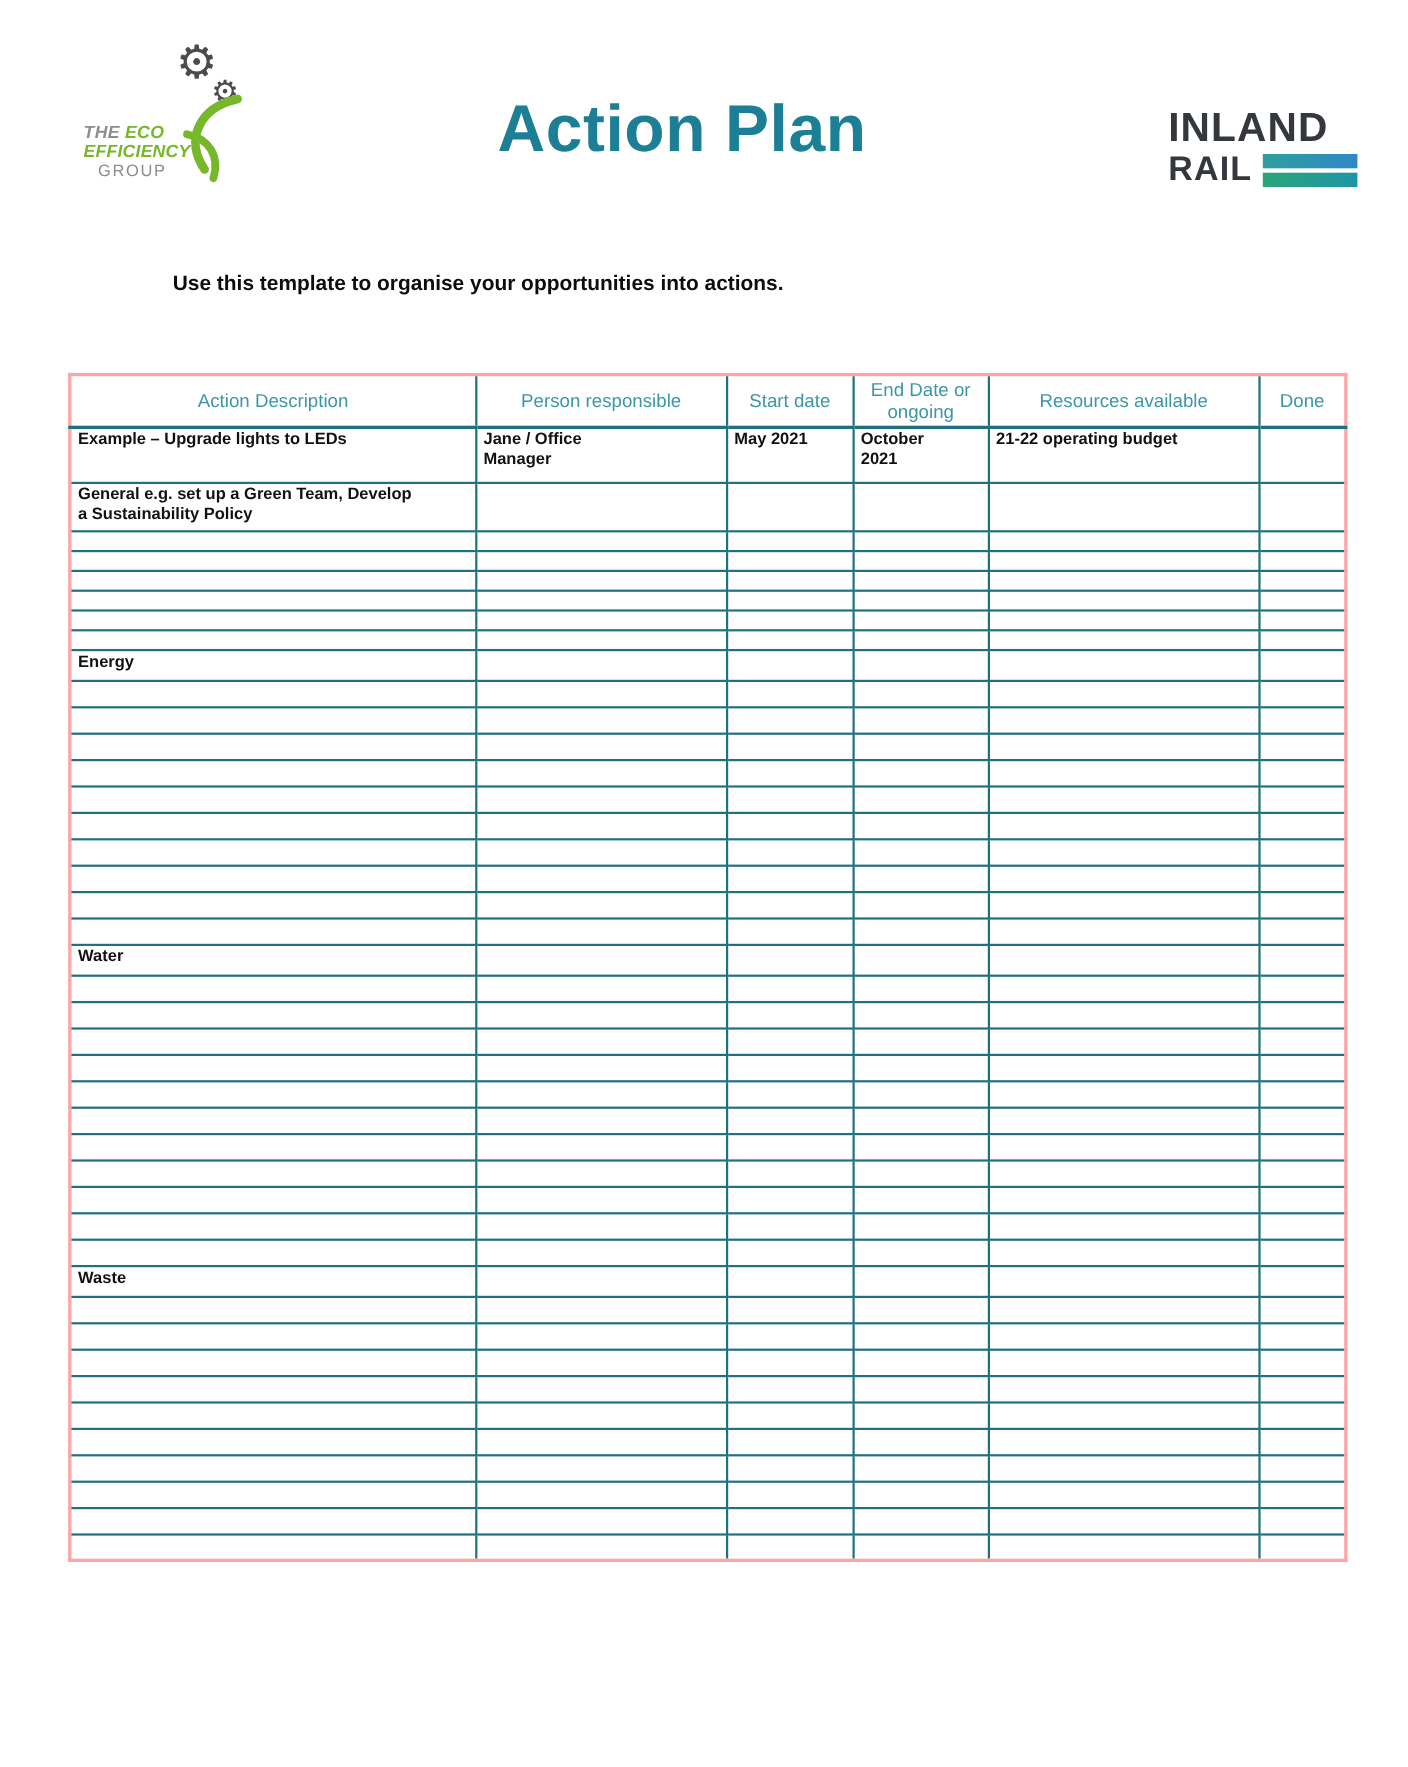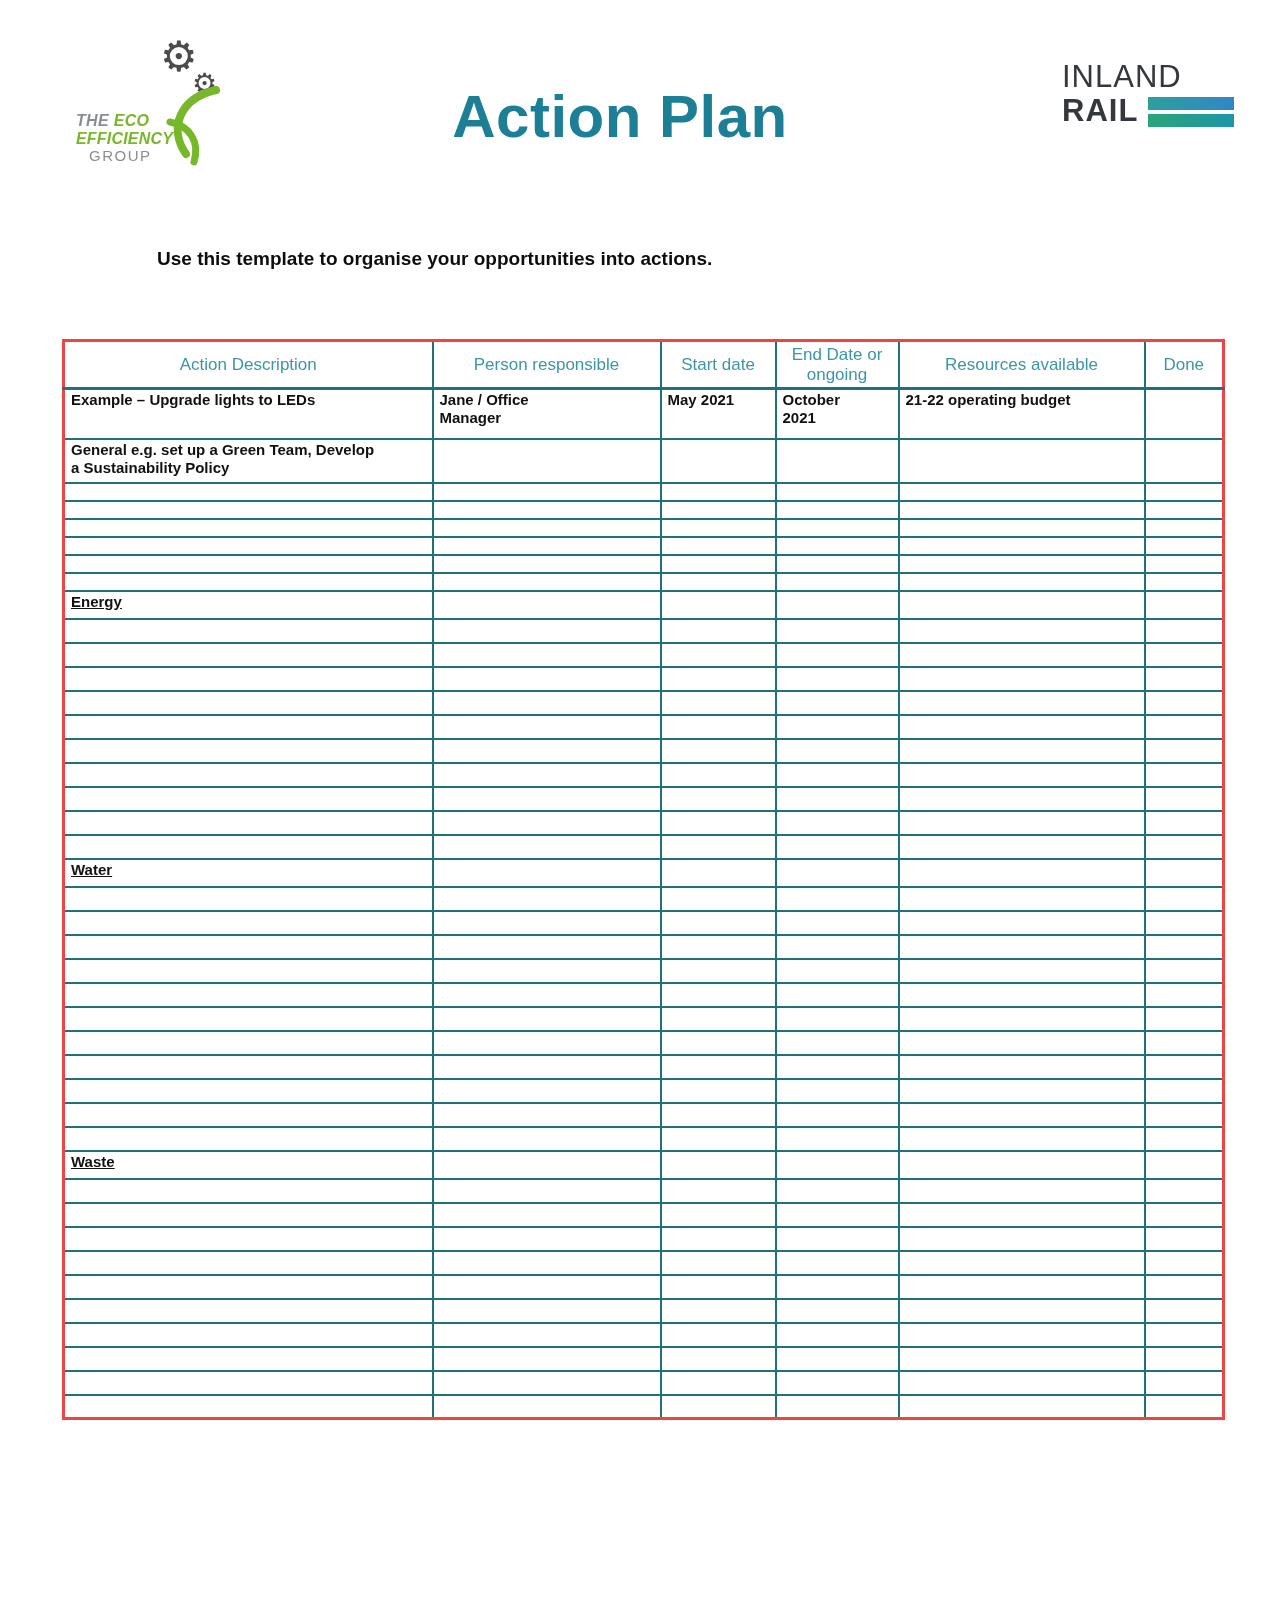--- a/index.html
+++ b/index.html
@@ -25,40 +25,40 @@
 
   
   .title{
     position:absolute;left:0;right:40px;top:70px;margin:12px;
     text-align:center;
     font-size:60px;font-weight:bold;color:#1c7f96;letter-spacing:.5px;
   }
 
   
   .ir-logo{position:absolute;left:1062px;top:60px;color:#34383d;}
-  .ir-line1{font-size:31px;font-weight:normal;letter-spacing:1px;line-height:1.1;}
+  .ir-line1{font-size:37px;font-weight:bold;letter-spacing:1px;line-height:1.1;margin-top:36px;}
   .ir-row{display:flex;align-items:center;}
   .ir-line2{font-size:31px;font-weight:bold;letter-spacing:1px;line-height:1.1;}
   .ir-bars{display:flex;flex-direction:column;gap:4px;margin-left:10px;margin-top:2px;}
   .ir-bar{width:86px;height:13px;}
   .ir-bar-top{background:linear-gradient(90deg,#2e9f9b,#2f87c8);}
   .ir-bar-bottom{background:linear-gradient(90deg,#2aa578,#1e95a8);}
 
   
   .instruction{
     position:absolute;left:145px;top:236px;margin:12px;
     font-size:19px;font-weight:bold;color:#0d0d0d;
   }
 
   
   .plan-table{
     position:absolute;left:62px;top:339px;
     width:1160px;
     border-collapse:collapse;table-layout:fixed;
-    border:3px solid #ef4444;
+    border:3px solid #fca5a5;
   }
   .plan-table th,.plan-table td{
     border:2px solid #20717f;
     padding:1px 6px;
     overflow:hidden;
   }
   .plan-table thead th{
     font-size:17px;font-weight:normal;color:#3b96a6;
     text-align:center;vertical-align:middle;
     border-bottom:3px solid #20717f;
@@ -67,21 +67,21 @@
   .plan-table td{
     font-size:15px;font-weight:bold;color:#111111;
     text-align:left;vertical-align:top;line-height:1.2;
   }
   tr.h-head{height:48px;}
   tr.h-ex{height:50px;}
   tr.h-gen{height:44px;}
   tr.h-sp{height:18px;}
   tr.h-sec{height:28px;}
   tr.h-emp{height:24px;}
-  .section-label{font-size:16px;text-decoration:underline;}
+  .section-label{font-size:16px;}
   .wrap-narrow{display:inline-block;max-width:74px;}
   .wrap-person{display:inline-block;max-width:112px;}
   .wrap-general{display:inline-block;max-width:312px;}
 </style>
 </head>
 <body>
 
 <div class="page">
 
   <div class="eco-logo">

